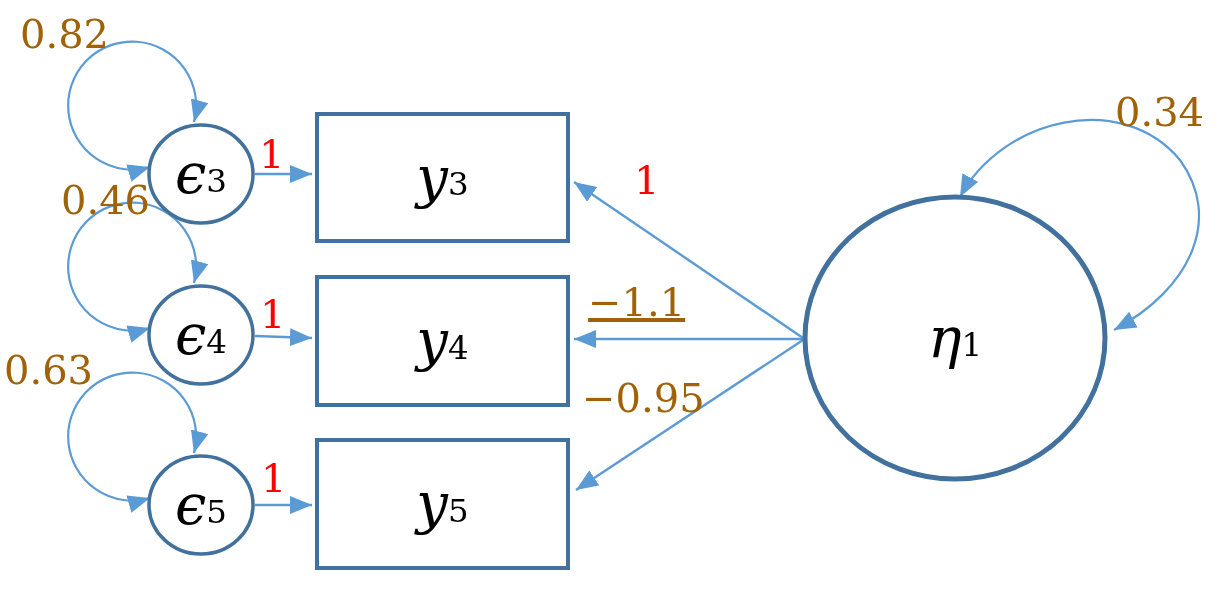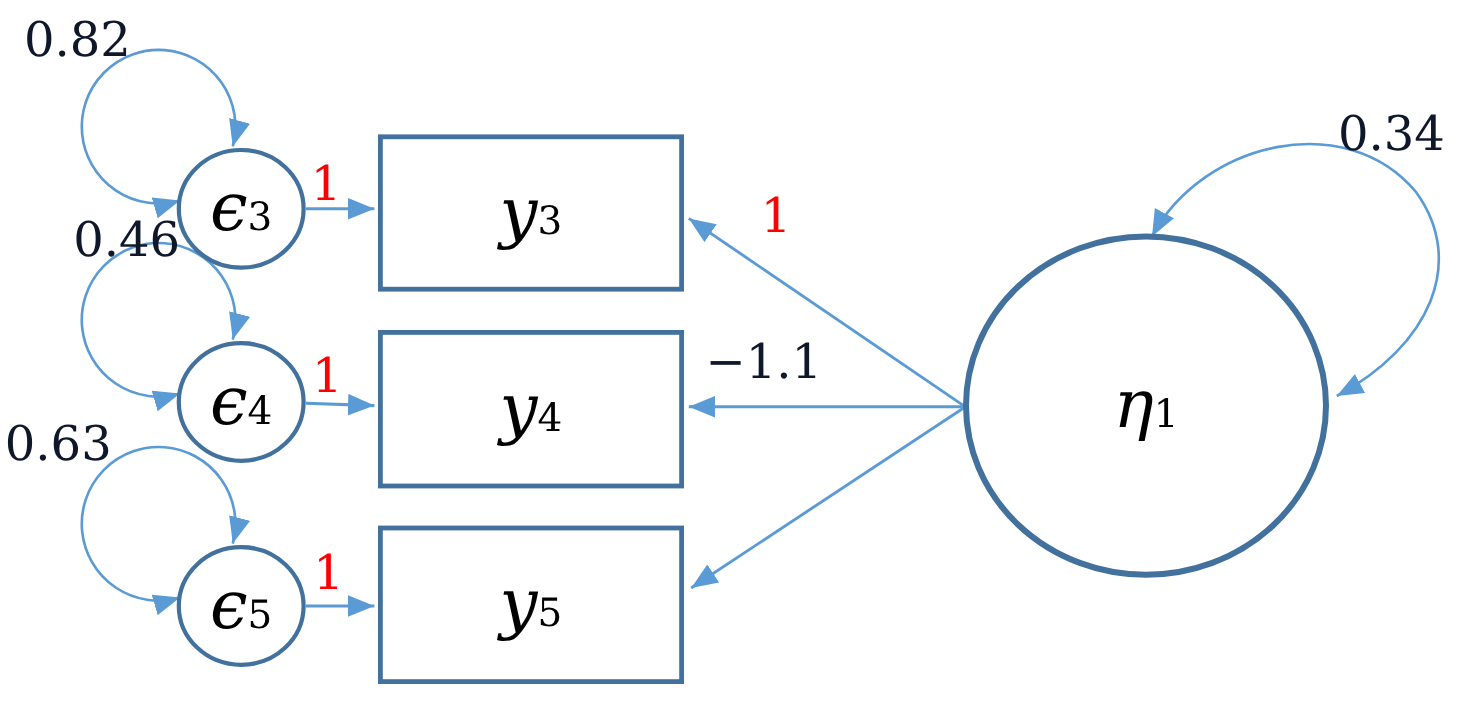--- a/index.html
+++ b/index.html
@@ -2,21 +2,21 @@
 <html><head>
 <meta charset="utf-8">
 <style>
   html,body{margin:0;padding:0;background:#ffffff;}
   .canvas{
     position:relative;width:1222px;height:591px;background:#ffffff;
     overflow:hidden;font-family:"DejaVu Serif", serif;
   }
   .canvas svg{position:absolute;left:0;top:0;}
   .num{
-    position:absolute;font-size:40px;line-height:1;color:#0f172a;
+    position:absolute;font-size:40px;line-height:1;color:#a16207;
     font-family:"DejaVu Serif", serif;white-space:nowrap;
   }
   .num.red{color:#FF0000;}
   .node{
     position:absolute;display:flex;align-items:center;justify-content:center;
     color:#000000;font-size:56px;line-height:1;white-space:nowrap;
   }
   .node .sym{font-style:italic;}
   .node sub{font-size:0.58em;font-style:normal;vertical-align:baseline;
     position:relative;top:0.22em;line-height:1;}
@@ -94,15 +94,16 @@
   <div class="num" style="left:20px;top:14px;">0.82</div>
   <div class="num" style="left:18px;top:180px;margin-left:43px;">0.46</div>
   <div class="num" style="left:4px;top:350px;">0.63</div>
   <div class="num" style="left:1115px;top:72px;margin-top:20px;">0.34</div>
 
   <div class="num red" style="left:259px;top:134px;">1</div>
   <div class="num red" style="left:260px;top:294px;">1</div>
   <div class="num red" style="left:261px;top:458px;">1</div>
 
   <div class="num red" style="left:634px;top:160px;">1</div>
-  <div class="num" style="left:588px;top:282px;">−1.1</div>
+  <div class="num" style="left:588px;top:282px;text-decoration:underline;">−1.1</div>
+  <div class="num" style="left:582px;top:378px;">−0.95</div>
 
 </div>
 
 </body></html>

